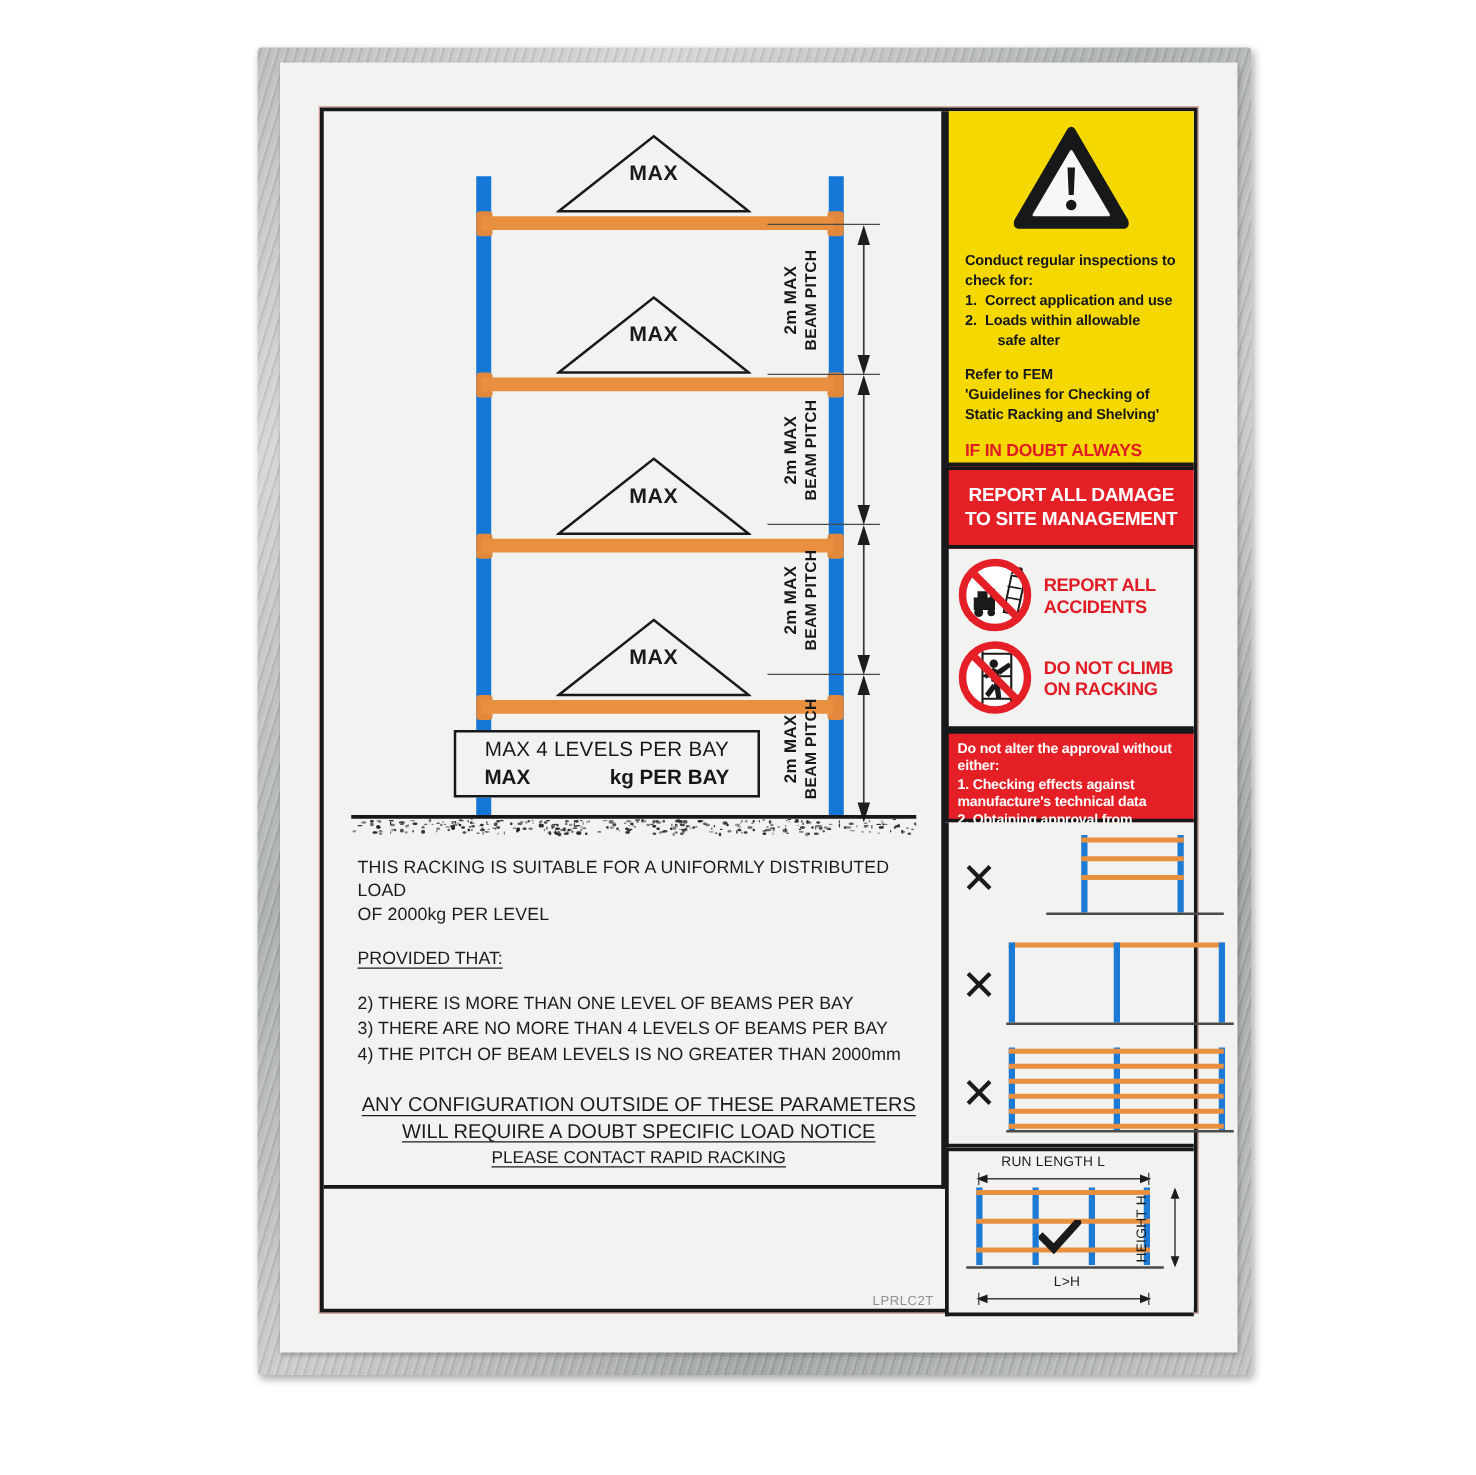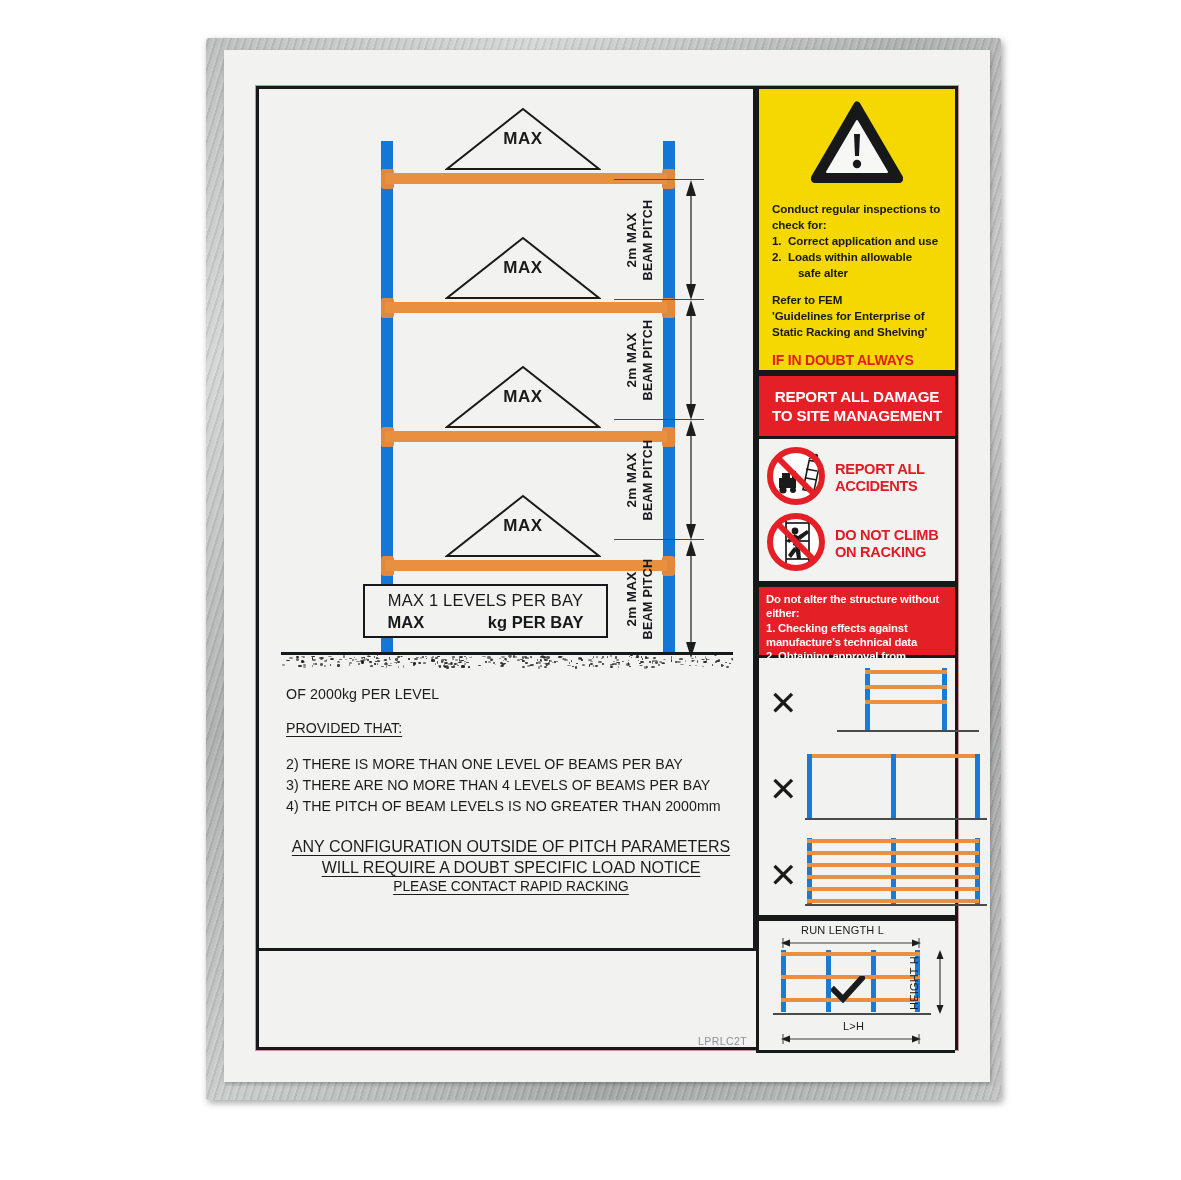--- a/index.html
+++ b/index.html
@@ -283,21 +283,21 @@
               <svg width="14" height="118" viewBox="0 0 14 118">
                 <line x1="7" y1="6" x2="7" y2="112" stroke="#3b3b3b" stroke-width="1.4"></line>
                 <polygon points="7,0 12,16 2,16" fill="#1d1d1d"></polygon>
                 <polygon points="7,118 12,102 2,102" fill="#1d1d1d"></polygon>
               </svg>
             </div>
           </div>
         </div>
 
         <div id="max-box">
-          <div class="l1">MAX 1 LEVELS PER BAY</div>
+          <div class="l1">MAX 4 LEVELS PER BAY</div>
           <div class="l2">
             <span>MAX</span>
             <span></span>
             <span>kg PER BAY</span>
           </div>
         </div>
 
         <div id="ground"></div>
         <div id="speckle">
             <i style="width: 1.3px; height: 2.6px; left: 30.7px; top: 2.3px; opacity: 0.97;"></i>
@@ -617,29 +617,30 @@
             <i style="width: 3.9px; height: 1px; left: 358.2px; top: 10.3px; opacity: 0.78;"></i>
             <i style="width: 1.4px; height: 0.9px; left: 228.3px; top: 2px; opacity: 0.87;"></i>
             <i style="width: 1.9px; height: 1.3px; left: 294.9px; top: 7.5px; opacity: 0.99;"></i>
             <i style="width: 1.7px; height: 1px; left: 170.9px; top: 4.2px; opacity: 0.65;"></i>
             <i style="width: 3.5px; height: 1.7px; left: 133.3px; top: 2.9px; opacity: 0.71;"></i>
             <i style="width: 1.1px; height: 1.1px; left: 56.9px; top: 6.2px; opacity: 0.98;"></i>
           </div>
       </div>
 
       <div id="left-text">
+        <div class="p">THIS RACKING IS SUITABLE FOR A UNIFORMLY DISTRIBUTED LOAD</div>
         <div class="p">OF 2000kg PER LEVEL</div>
         <div class="provided">PROVIDED THAT:</div>
         <ol>
           <li>2) THERE IS MORE THAN ONE LEVEL OF BEAMS PER BAY</li>
           <li>3) THERE ARE NO MORE THAN 4 LEVELS OF BEAMS PER BAY</li>
           <li>4) THE PITCH OF BEAM LEVELS IS NO GREATER THAN 2000mm</li>
         </ol>
         <div class="big">
-          <div>ANY CONFIGURATION OUTSIDE OF PITCH PARAMETERS</div>
+          <div>ANY CONFIGURATION OUTSIDE OF THESE PARAMETERS</div>
           <div>WILL REQUIRE A DOUBT SPECIFIC LOAD NOTICE</div>
           <div class="small">PLEASE CONTACT RAPID RACKING</div>
         </div>
       </div>
     </div>
 
     <div id="footer">
       <div id="footer-inner">
         <div id="code">LPRLC2T</div>
       </div>
@@ -666,21 +667,21 @@
           <div class="ln num">
             <b>2.</b>
             <span>Loads within allowable</span>
           </div>
           <div class="ln num">
             <b></b>
             <span style="padding-left:10px">safe alter</span>
           </div>
           <div class="gap"></div>
           <div class="ln">Refer to FEM</div>
-          <div class="ln">'Guidelines for Enterprise of</div>
+          <div class="ln">'Guidelines for Checking of</div>
           <div class="ln">Static Racking and Shelving'</div>
           <div class="gap"></div>
           <div class="doubt">IF IN DOUBT ALWAYS</div>
           <div class="doubt">CONTACT THE SUPPLIER</div>
         </div>
       </div>
 
       <div class="panel" id="p-prohib">
         <div class="prohib-row">
           <span>
@@ -737,21 +738,21 @@
           </span>
         </div>
       </div>
 
       <div class="panel" id="p-red1">
         <div>REPORT ALL DAMAGE</div>
         <div>TO SITE MANAGEMENT</div>
       </div>
 
       <div class="panel" id="p-alter">
-        <div>Do not alter the structure without</div>
+        <div>Do not alter the approval without</div>
         <div>either:</div>
         <div>1. Checking effects against</div>
         <div>manufacture's technical data</div>
         <div>2. Obtaining approval from supplier</div>
       </div>
 
       <div class="panel" id="p-config">
 
         <div class="cfg-row" style="top:2px;">
           <span class="cfg-x">✕</span>

